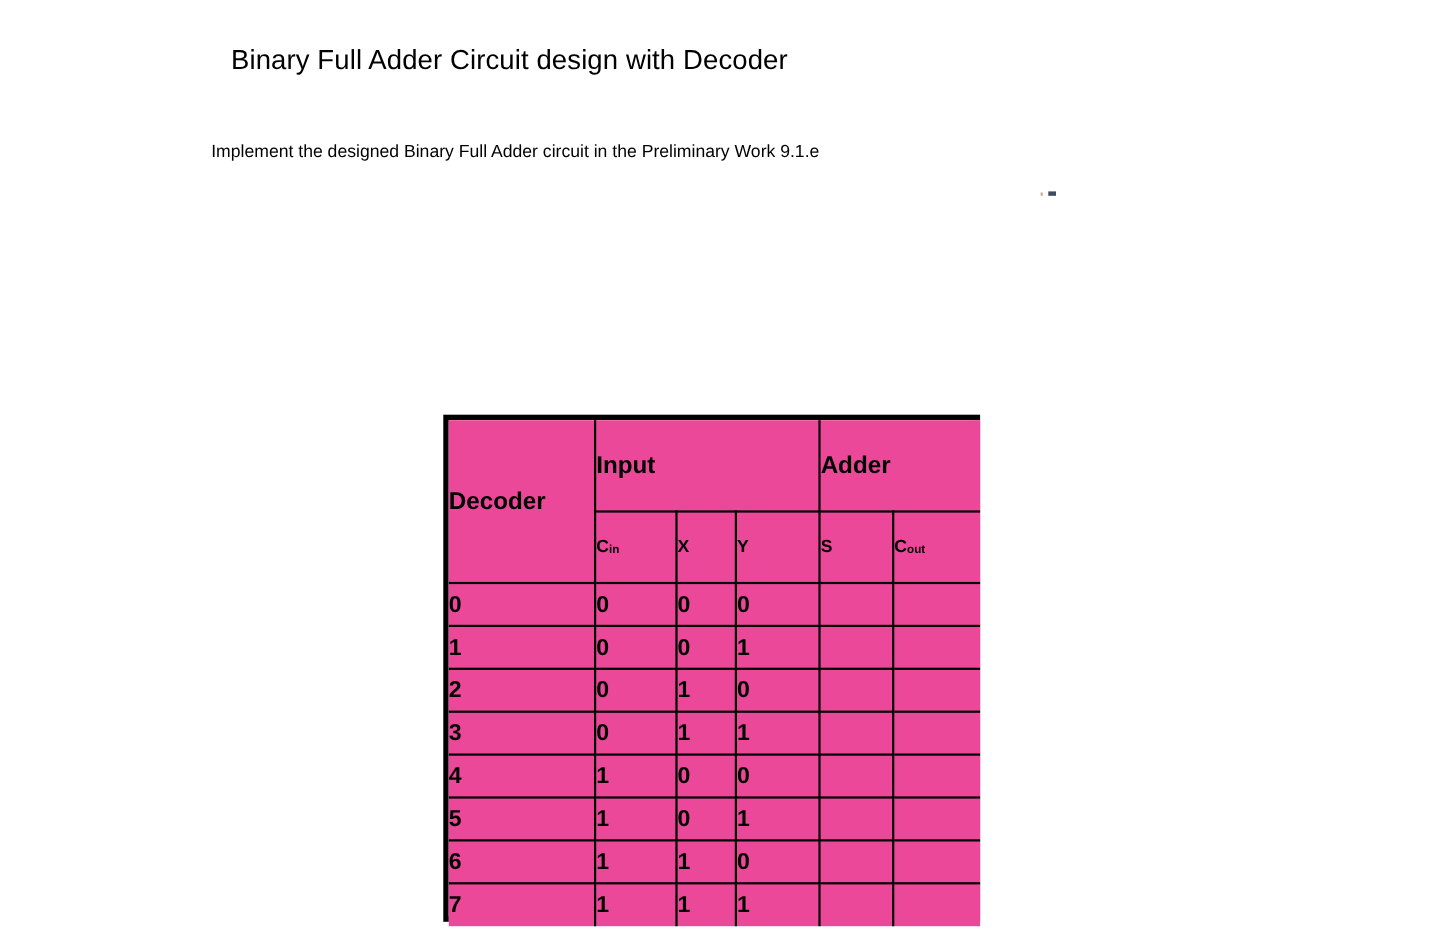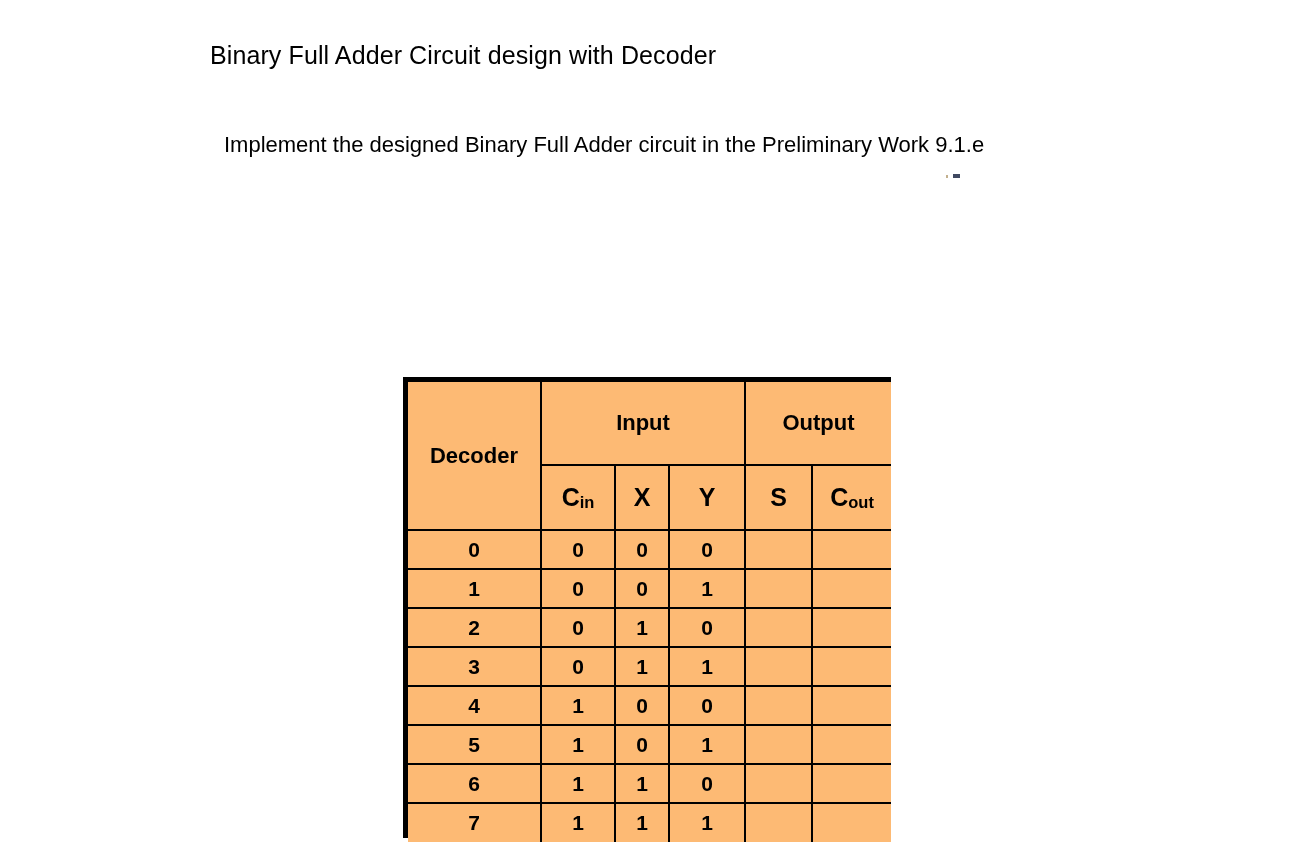--- a/index.html
+++ b/index.html
@@ -24,23 +24,23 @@
     left: 210px;
     top: 22px;
     font-size: 25px;
     font-weight: normal;
     line-height: 32px;
     letter-spacing: 0.1px;
     white-space: nowrap;
   }
   .body-paragraph {
     position: absolute;
-    left: 224px;
+    left: 192px;
     top: 108px;
-    font-size: 22px;
+    font-size: 16px;
     font-weight: normal;
     line-height: 30px;
     white-space: nowrap;
   }
 
   
   .artifact {
     position: absolute;
     left: 946px;
     top: 173px;
@@ -81,26 +81,26 @@
   table.truth-table {
     width: 100%;
     height: 100%;
     border-collapse: collapse;
     table-layout: fixed;
     background: #ffffff;
   }
   table.truth-table th,
   table.truth-table td {
     border: 2px solid #000000;
-    text-align: center;
+    text-align: left;
     vertical-align: middle;
     padding: 0;
     font-weight: bold;
     color: #000000;
-    background: #fdba74;
+    background: #ec4899;
   }
   
   table.truth-table tr > *:first-child { border-left: 0; }
   table.truth-table tr > *:last-child  { border-right: 0; }
   table.truth-table tr:first-child > * { border-top: 0; }
   table.truth-table tr:last-child  > * { border-bottom: 0; }
 
   
   col.col-decimal { width: 133px; }
   col.col-cin     { width: 74px; }
@@ -111,21 +111,21 @@
 
   tr.header-row-top    { height: 83px; }
   tr.header-row-signal { height: 65px; }
   tr.data-row          { height: 39px; }
 
   .hdr-group {
     font-size: 22px;
     font-weight: bold;
   }
   .hdr-signal {
-    font-size: 25px;
+    font-size: 16px;
     font-weight: bold;
     vertical-align: bottom;
     padding-bottom: 3px;
     margin-left: 13px;
   }
   .hdr-signal .sig {
     display: inline-block;
     line-height: 1;
   }
   .hdr-signal sub {
@@ -160,21 +160,21 @@
       <col class="col-cin">
       <col class="col-x">
       <col class="col-y">
       <col class="col-s">
       <col class="col-cout">
     </colgroup>
     <tbody>
       <tr class="header-row-top">
         <th class="hdr-group" rowspan="2">Decoder</th>
         <th class="hdr-group" colspan="3">Input</th>
-        <th class="hdr-group" colspan="2">Output</th>
+        <th class="hdr-group" colspan="2">Adder</th>
       </tr>
       <tr class="header-row-signal">
         <th class="hdr-signal">
           <span class="sig"><span>C</span><sub>in</sub></span>
         </th>
         <th class="hdr-signal">X</th>
         <th class="hdr-signal">Y</th>
         <th class="hdr-signal">S</th>
         <th class="hdr-signal">
           <span class="sig"><span>C</span><sub>out</sub></span>

